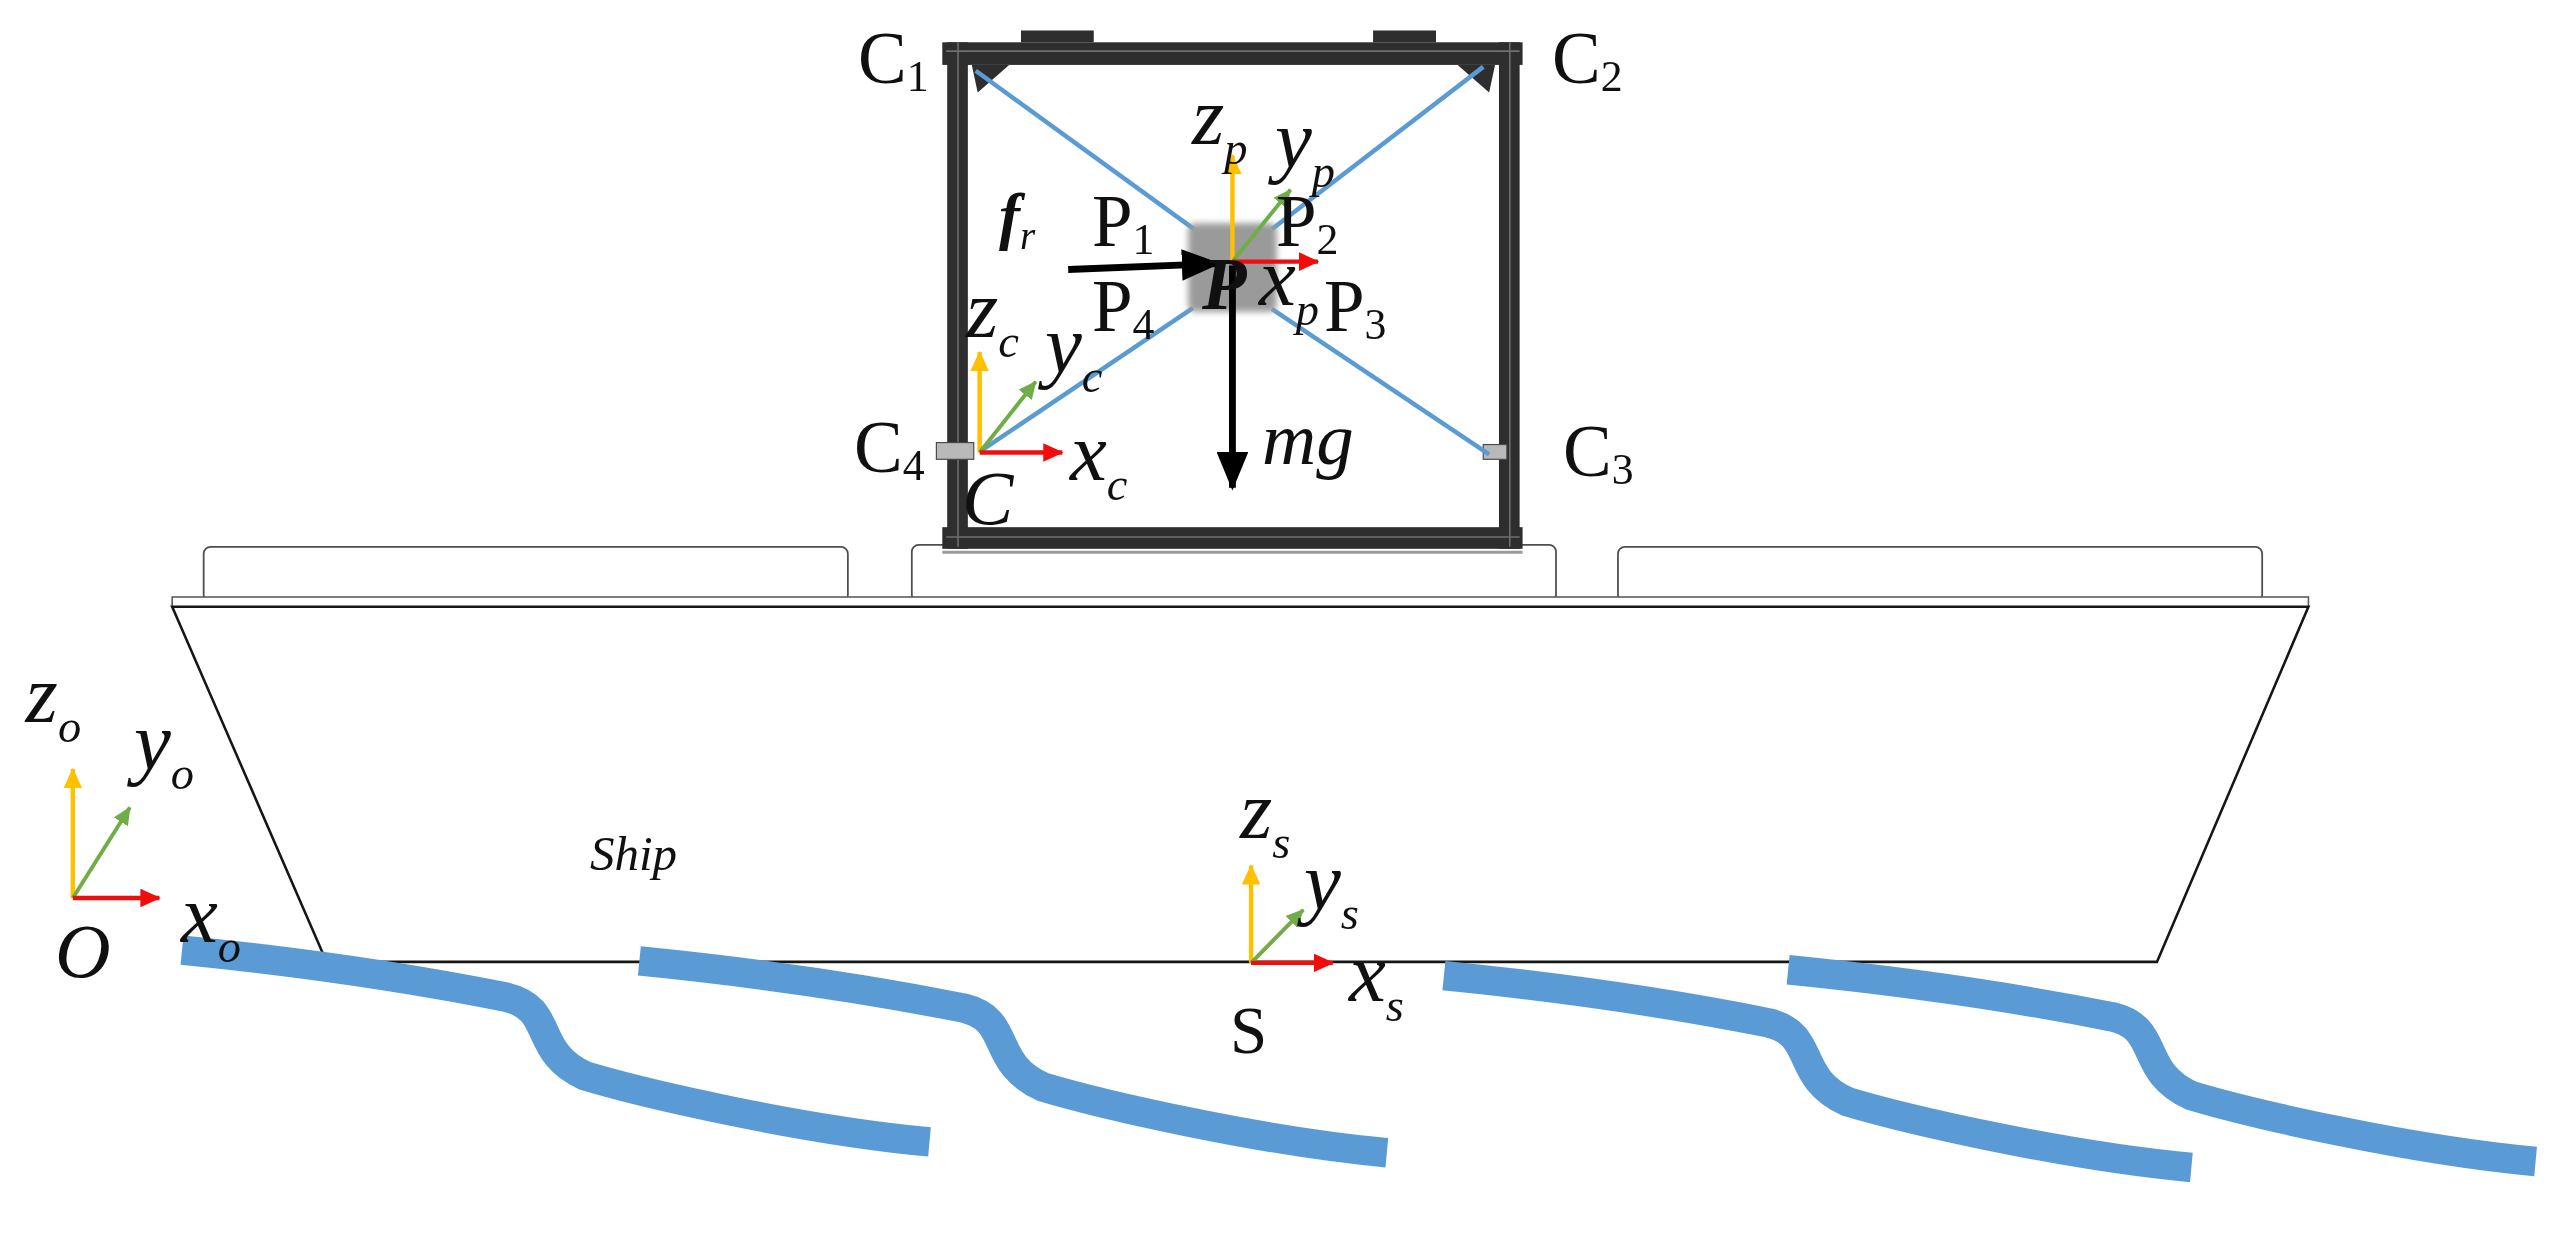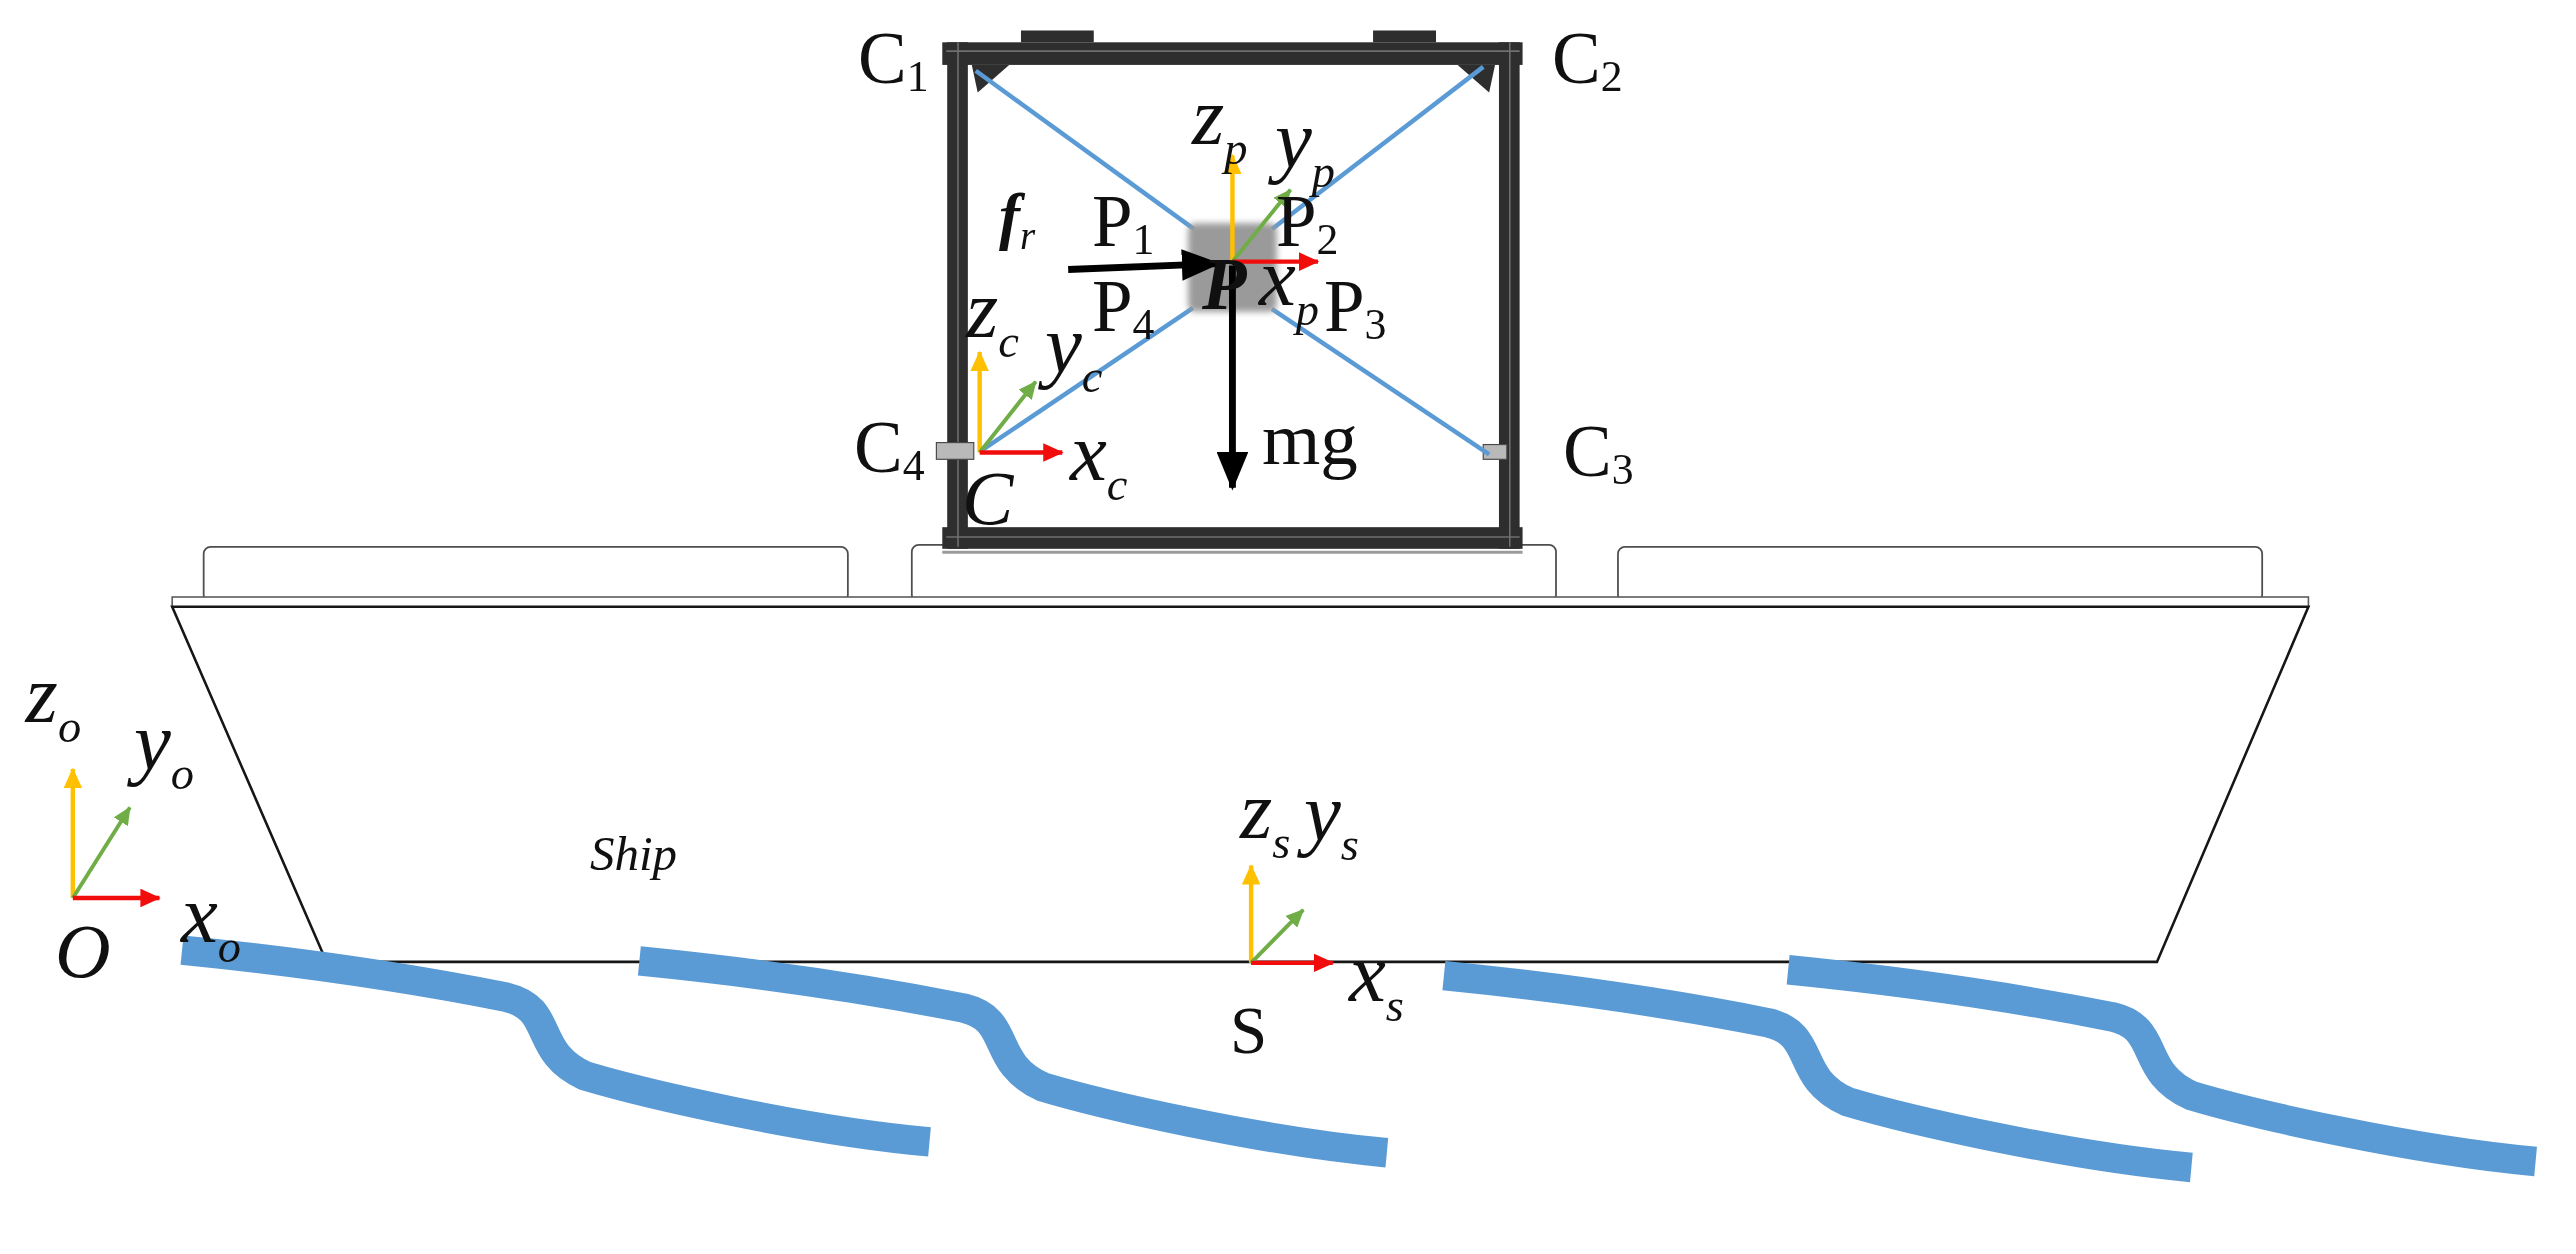--- a/index.html
+++ b/index.html
@@ -26,21 +26,21 @@
 
   
   .lbl{position:absolute;color:#101010;line-height:1;white-space:nowrap;z-index:5;}
   .corner{font-size:73px;}
   .corner .sub{font-size:0.60em;vertical-align:-0.18em;}
   .axis{font-size:83px;font-style:italic;}
   .axis .sub{font-size:0.56em;vertical-align:-0.42em;font-style:italic;}
   .origin-it{font-size:77px;font-style:italic;}
   .origin-up{font-size:67px;}
   .plabel{font-size:73px;font-style:italic;font-weight:bold;}
-  .mg{font-size:75px;}
+  .mg{font-size:75px;font-style:italic;}
   .fr{font-size:63px;font-style:italic;font-weight:bold;}
   .fr .sub{font-size:0.62em;vertical-align:-0.30em;font-weight:normal;}
   .ship{font-size:49px;font-style:italic;}
 </style>
 </head>
 <body>
 
 <div id="canvas">
 
   <svg id="diagram-svg" width="2576" height="1254" viewBox="0 0 2619 1275">
@@ -158,17 +158,17 @@
 
   <div class="lbl axis" style="left:966px;top:268px"><span>z</span><span class="sub">c</span></div>
   <div class="lbl axis" style="left:1045px;top:303px"><span>y</span><span class="sub">c</span></div>
   <div class="lbl axis" style="left:1070px;top:411px"><span>x</span><span class="sub">c</span></div>
 
   <div class="lbl axis" style="left:25.6px;top:653px"><span>z</span><span class="sub">o</span></div>
   <div class="lbl axis" style="left:134px;top:700px"><span>y</span><span class="sub">o</span></div>
   <div class="lbl axis" style="left:181px;top:873px"><span>x</span><span class="sub">o</span></div>
 
   <div class="lbl axis" style="left:1240px;top:769px"><span>z</span><span class="sub">s</span></div>
-  <div class="lbl axis" style="left:1304px;top:771px"><span>y</span><span class="sub">s</span></div>
+  <div class="lbl axis" style="left:1304px;top:840px"><span>y</span><span class="sub">s</span></div>
   <div class="lbl axis" style="left:1349px;top:932px"><span>x</span><span class="sub">s</span></div>
 
 </div>
 
 
 </body></html>

